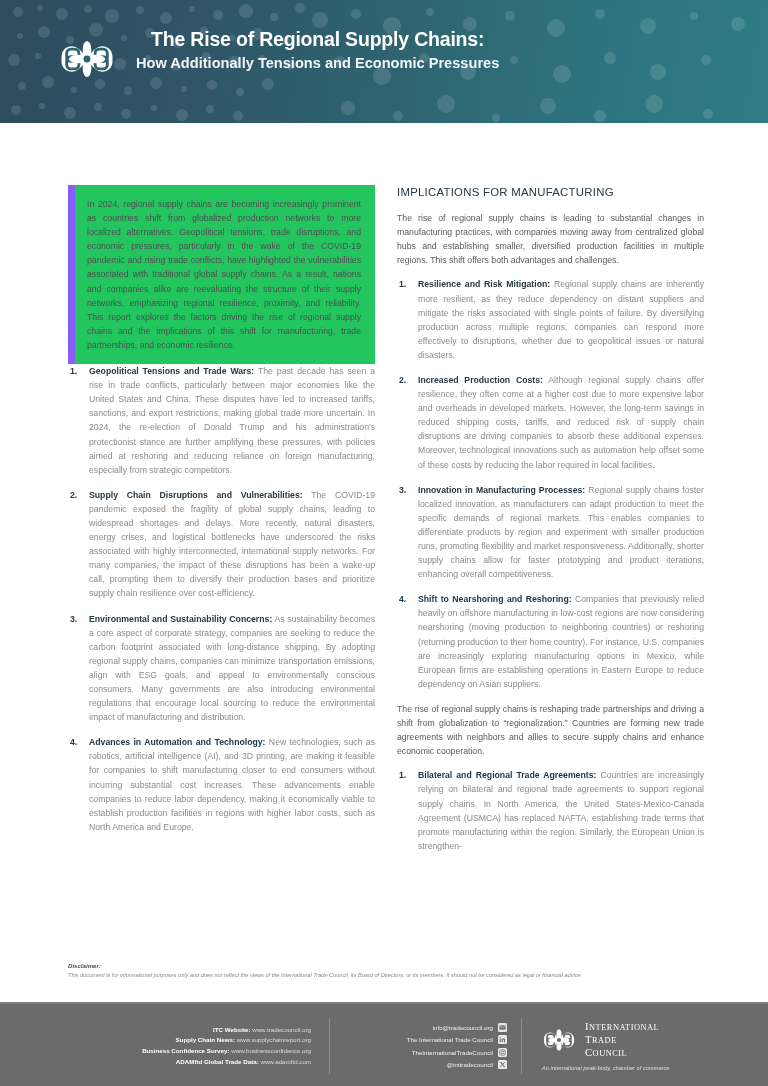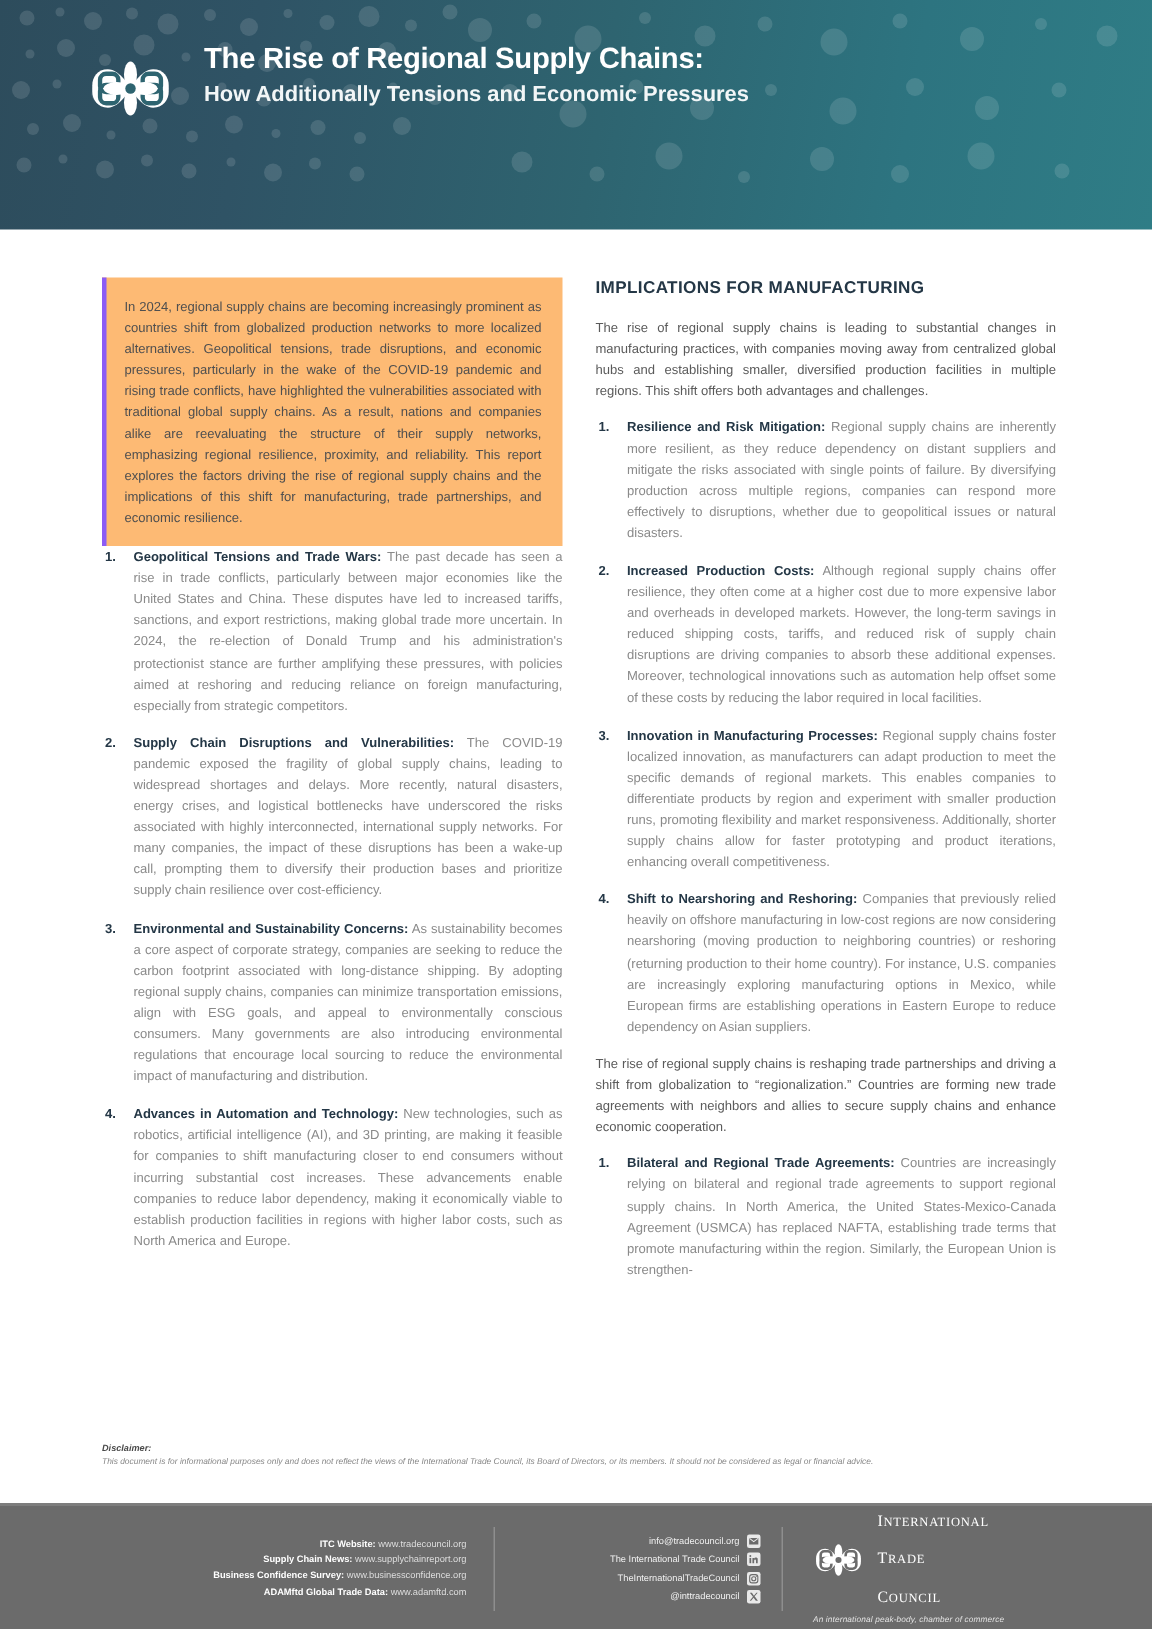--- a/index.html
+++ b/index.html
@@ -13,23 +13,24 @@
     font-family: "Liberation Sans", sans-serif;
     overflow: hidden;
     position: relative;
   }
 
   
   .header {
     position: absolute;
     top: 0; left: 0;
     width: 768px;
-    height: 153px;
+    height: 123px;
     background: linear-gradient(100deg, #2d4c5c 0%, #2f5365 22%, #2e6470 52%, #2d7480 78%, #2f7d86 100%);
     overflow: hidden;
+    text-align: center;
   }
   .dots {
     position: absolute;
     top: 0; left: 0;
     width: 768px; height: 127px;
     pointer-events: none;
   }
   .header-inner {
     position: absolute;
     left: 58px;
@@ -73,37 +74,37 @@
   }
   .col {
     position: absolute;
     width: 307px;
     top: 58px;
   }
   .col-left  { left: 68px; }
   .col-right { left: 397px; }
 
   .intro-box {
-    background: #fdba74;
-    border-left: 3px solid #8b5cf6;
+    background: #22c55e;
+    border-left: 7px solid #8b5cf6;
     padding: 12px 14px 12px 12px;
     box-sizing: border-box;
     width: 307px;
   }
   .intro-box p {
     margin: 0;
     font-size: 8.7px;
     line-height: 1.62;
     color: #4f4f4f;
     text-align: justify;
   }
 
   h2.section-title {
     font-size: 11.4px;
-    font-weight: bold;
+    font-weight: normal;
     color: #243746;
     letter-spacing: 0.25px;
     line-height: 1.32;
     margin: 22px 0 11px 0;
     text-transform: uppercase;
   }
   h2.section-title.first { margin-top: 0; }
 
   p.body-text {
     margin: 0 0 10px 0;
@@ -245,21 +246,21 @@
   }
   .logo-row {
     display: flex;
     align-items: center;
     gap: 9px;
   }
   .logo-mark-sm { width: 34px; height: 34px; flex: 0 0 auto; }
   .logo-words {
     display: flex;
     flex-direction: column;
-    gap: 14px;
+    gap: 1px;
   }
   .logo-word {
     font-family: "Liberation Serif", serif;
     color: #ffffff;
     font-size: 8.4px;
     letter-spacing: 0.5px;
     line-height: 1.05;
     text-transform: uppercase;
   }
   .logo-word:first-letter { font-size: 10.6px; }

